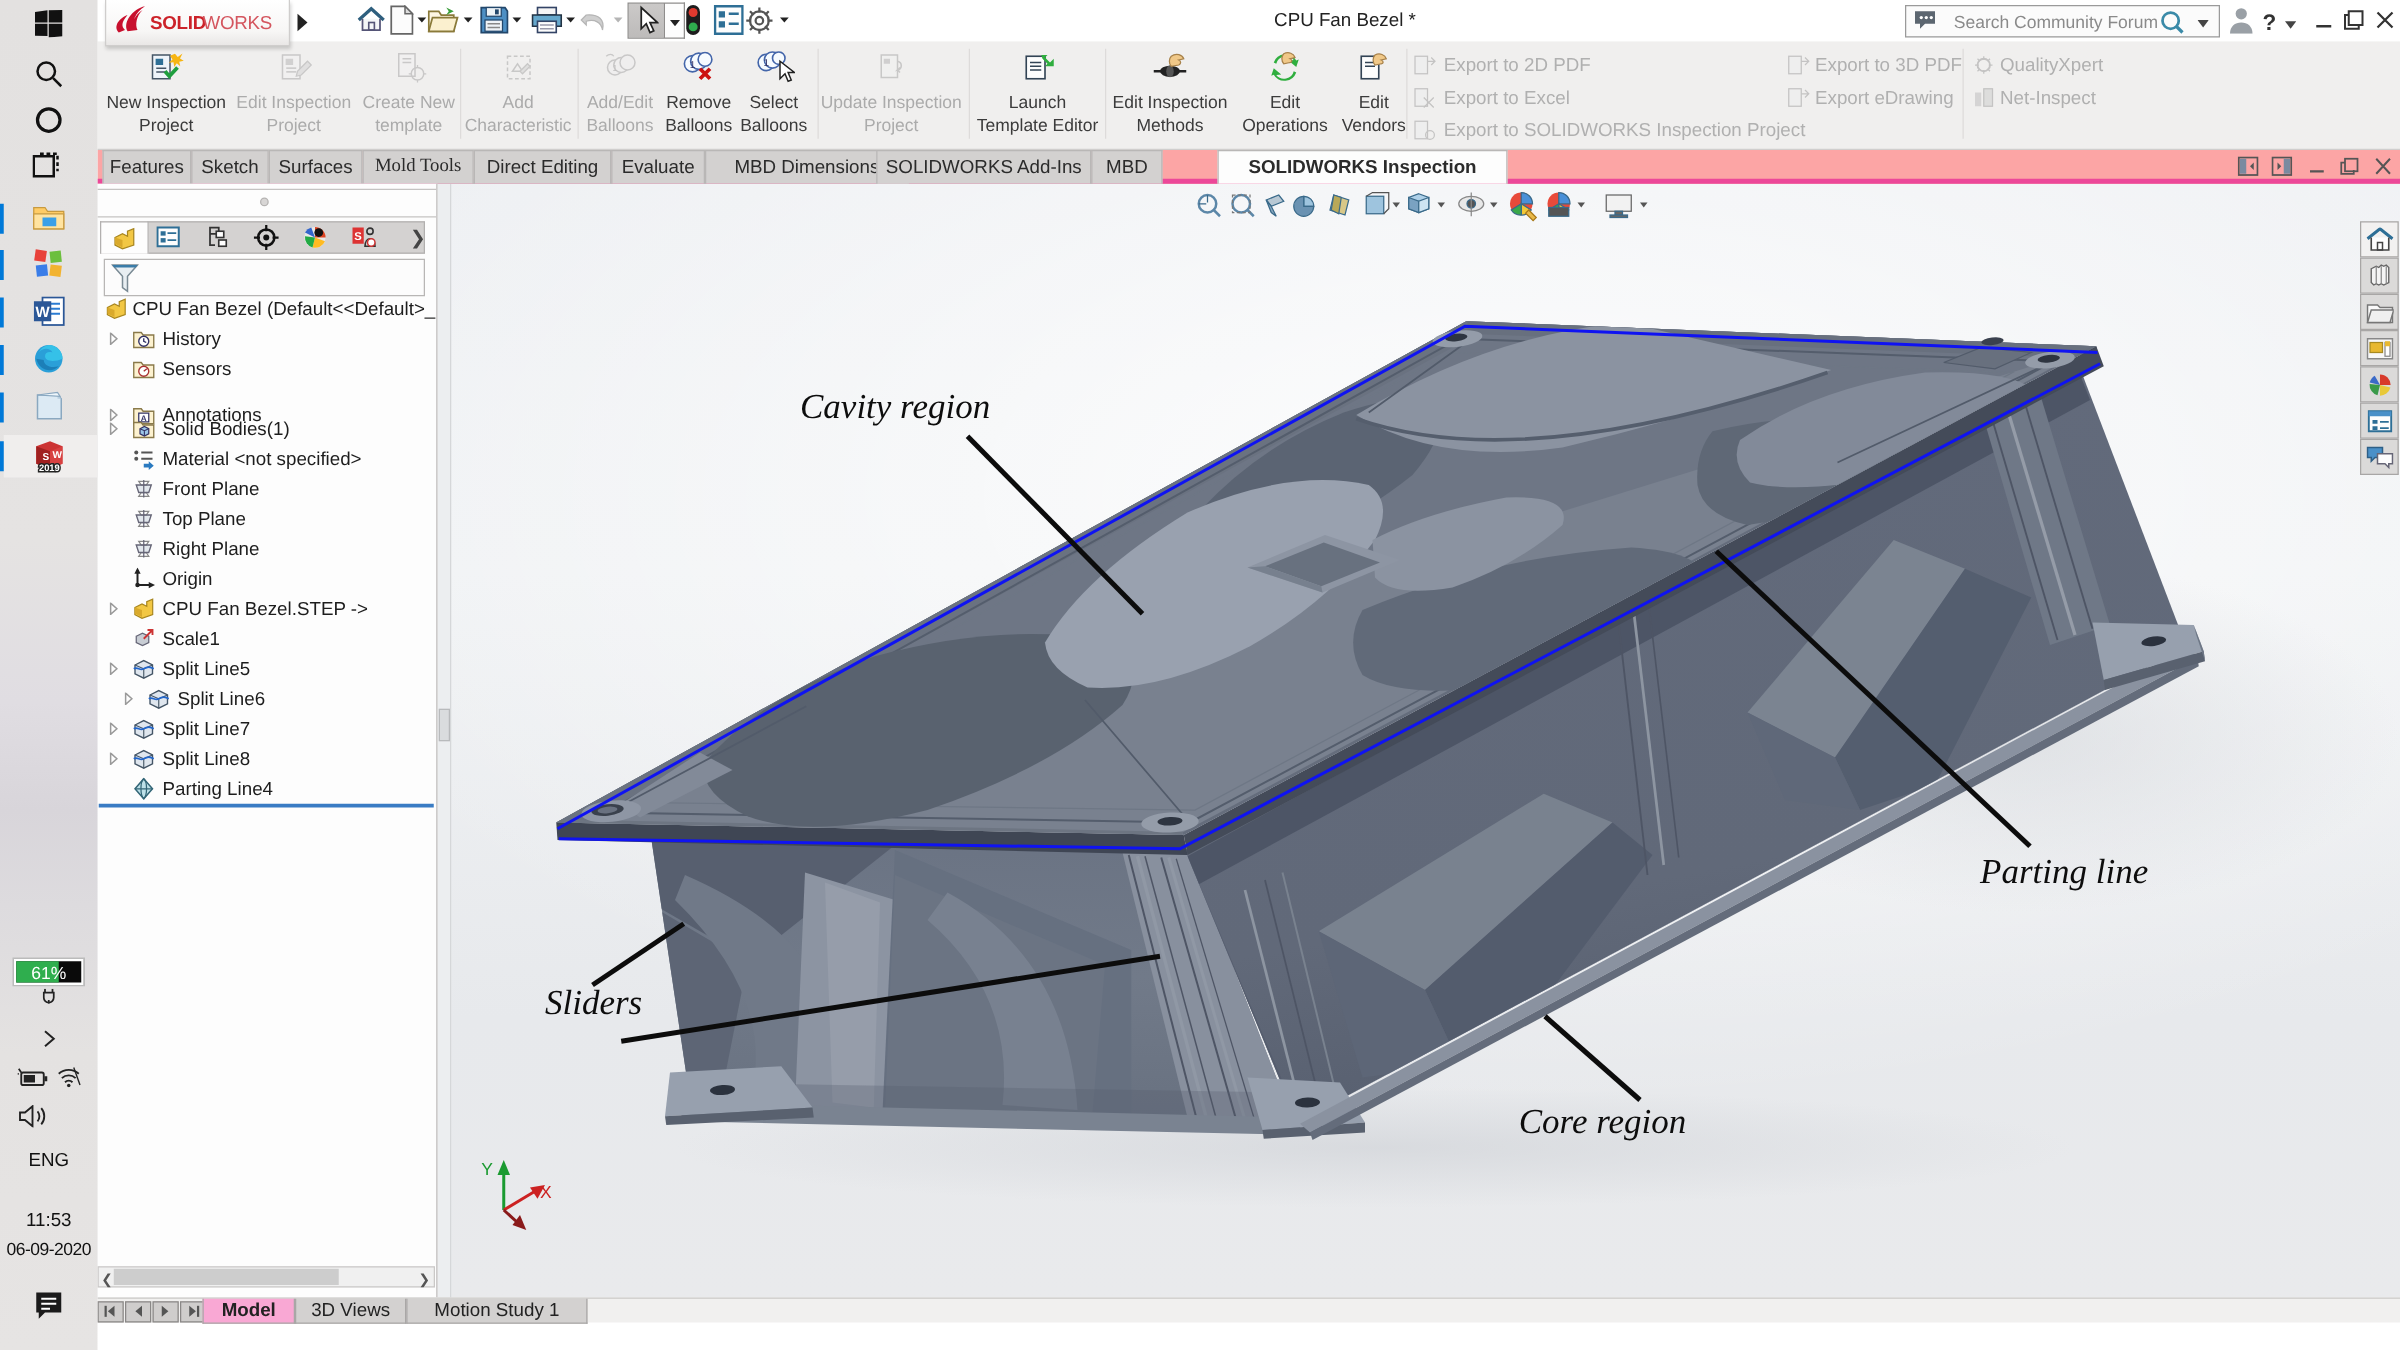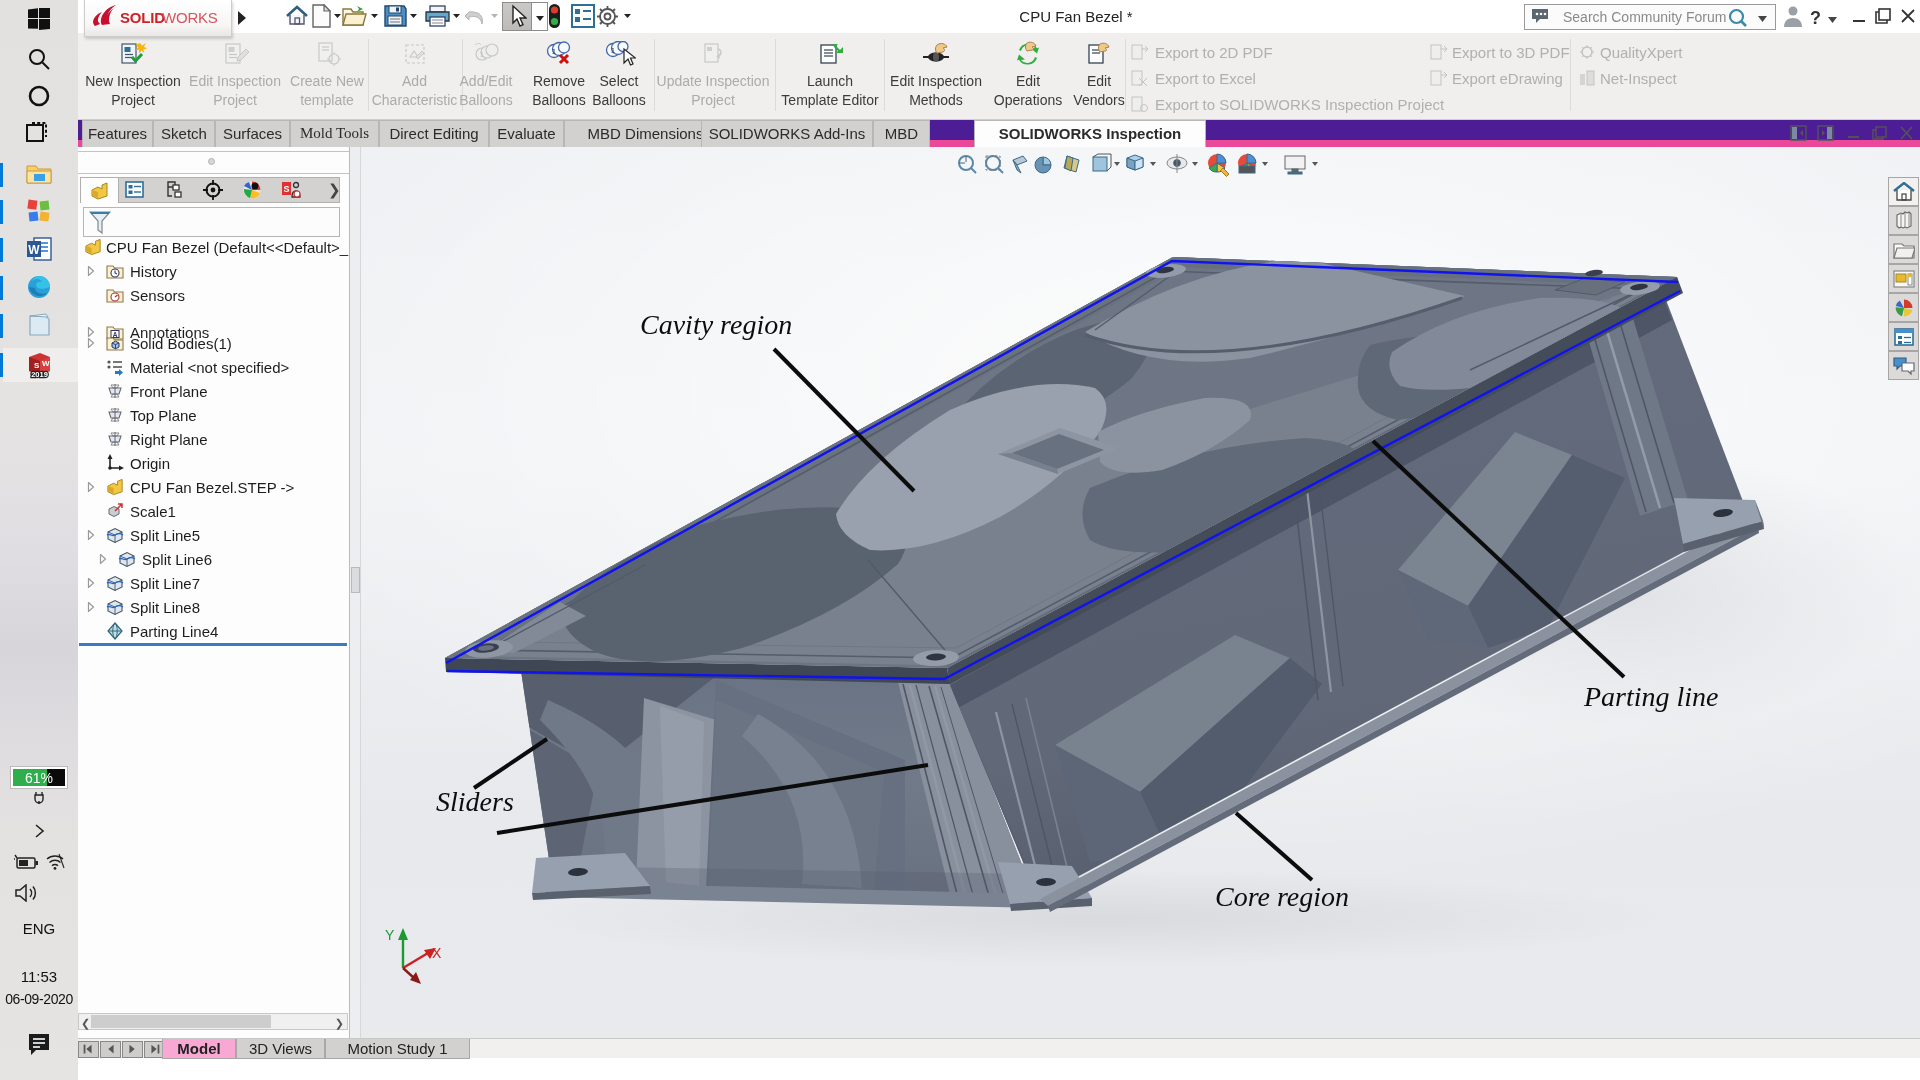--- a/index.html
+++ b/index.html
@@ -21,21 +21,21 @@
   #searchbox { position:absolute; left:1446px; top:4px; width:252px; height:26px; border:1px solid #9a9a9a; background:#fbfbfb; display:flex; align-items:center; }
 
   
   #ribbon { left:78px; top:33px; width:1842px; height:87px; background:#f0efee; border-bottom:1px solid #d0cecd; z-index:10; }
   .rbtn { position:absolute; top:8px; text-align:center; font-size:14px; line-height:19px; color:#3b3b3b; }
   .rbtn.dis { color:#ababab; }
   .rsep { position:absolute; top:6px; width:1px; height:72px; background:#dddbda; }
   .rexp { position:absolute; font-size:15px; color:#b0b0b0; white-space:nowrap; }
 
   
-  #tabrow { left:78px; top:120px; width:1842px; height:27px; background:#4c1d95; border-bottom:7px solid #ec4899; z-index:10; }
+  #tabrow { left:78px; top:120px; width:1842px; height:27px; background:#fca5a5; border-bottom:4px solid #ec4899; z-index:10; }
   .rtab { position:absolute; top:0; height:27px; background:#d3d1d0; border:1px solid #b9b7b6; border-bottom:none; color:#2b2b2b; font-size:15px; text-align:center; line-height:25px; }
   .rtab.active { background:#fdfdfd; font-weight:bold; }
 
   
   #viewport { left:78px; top:147px; width:1842px; height:891px;
      background:
        radial-gradient(ellipse 1500px 700px at 62% 28%, rgba(255,255,255,.85) 0%, rgba(255,255,255,0) 70%),
        linear-gradient(180deg,#eef0f3 0%,#f0f2f4 35%,#e7e9ec 75%,#e9eaec 100%);
      z-index:1; }
 
@@ -511,21 +511,21 @@
           <g opacity="0.45">
             <rect x="6" y="4" width="18" height="18" fill="none" stroke="#999" stroke-width="1.2" stroke-dasharray="3 2"></rect>
             <path d="M10 16l4-6 4 6z" fill="none" stroke="#999" stroke-width="1.2"></path>
             <path d="M16 16l6-6 2 2-6 6z" fill="#ccc" stroke="#999"></path>
           </g>
         </svg>
       <div>Add Characteristic</div>
     </div>
     <div class="rsep" style="left:384px;"></div>
 
-    <div class="rbtn dis" style="left:376px;width:64px;">
+    <div class="rbtn dis" style="left:386px;width:64px;">
       <svg width="34" height="26" viewBox="0 0 34 26">
           <g opacity="0.45">
             <circle cx="13" cy="13" r="6" fill="#eee" stroke="#999" stroke-width="1.2"></circle>
             <circle cx="18" cy="11" r="6" fill="#eee" stroke="#999" stroke-width="1.2"></circle>
             <circle cx="23" cy="9" r="6" fill="#eee" stroke="#999" stroke-width="1.2"></circle>
             <text x="13" y="16" font-size="7" fill="#888" text-anchor="middle">1</text>
             <path d="M6 4c2-2 5-2 6 0" fill="none" stroke="#999"></path>
           </g>
         </svg>
       <div>Add/Edit Balloons</div>

